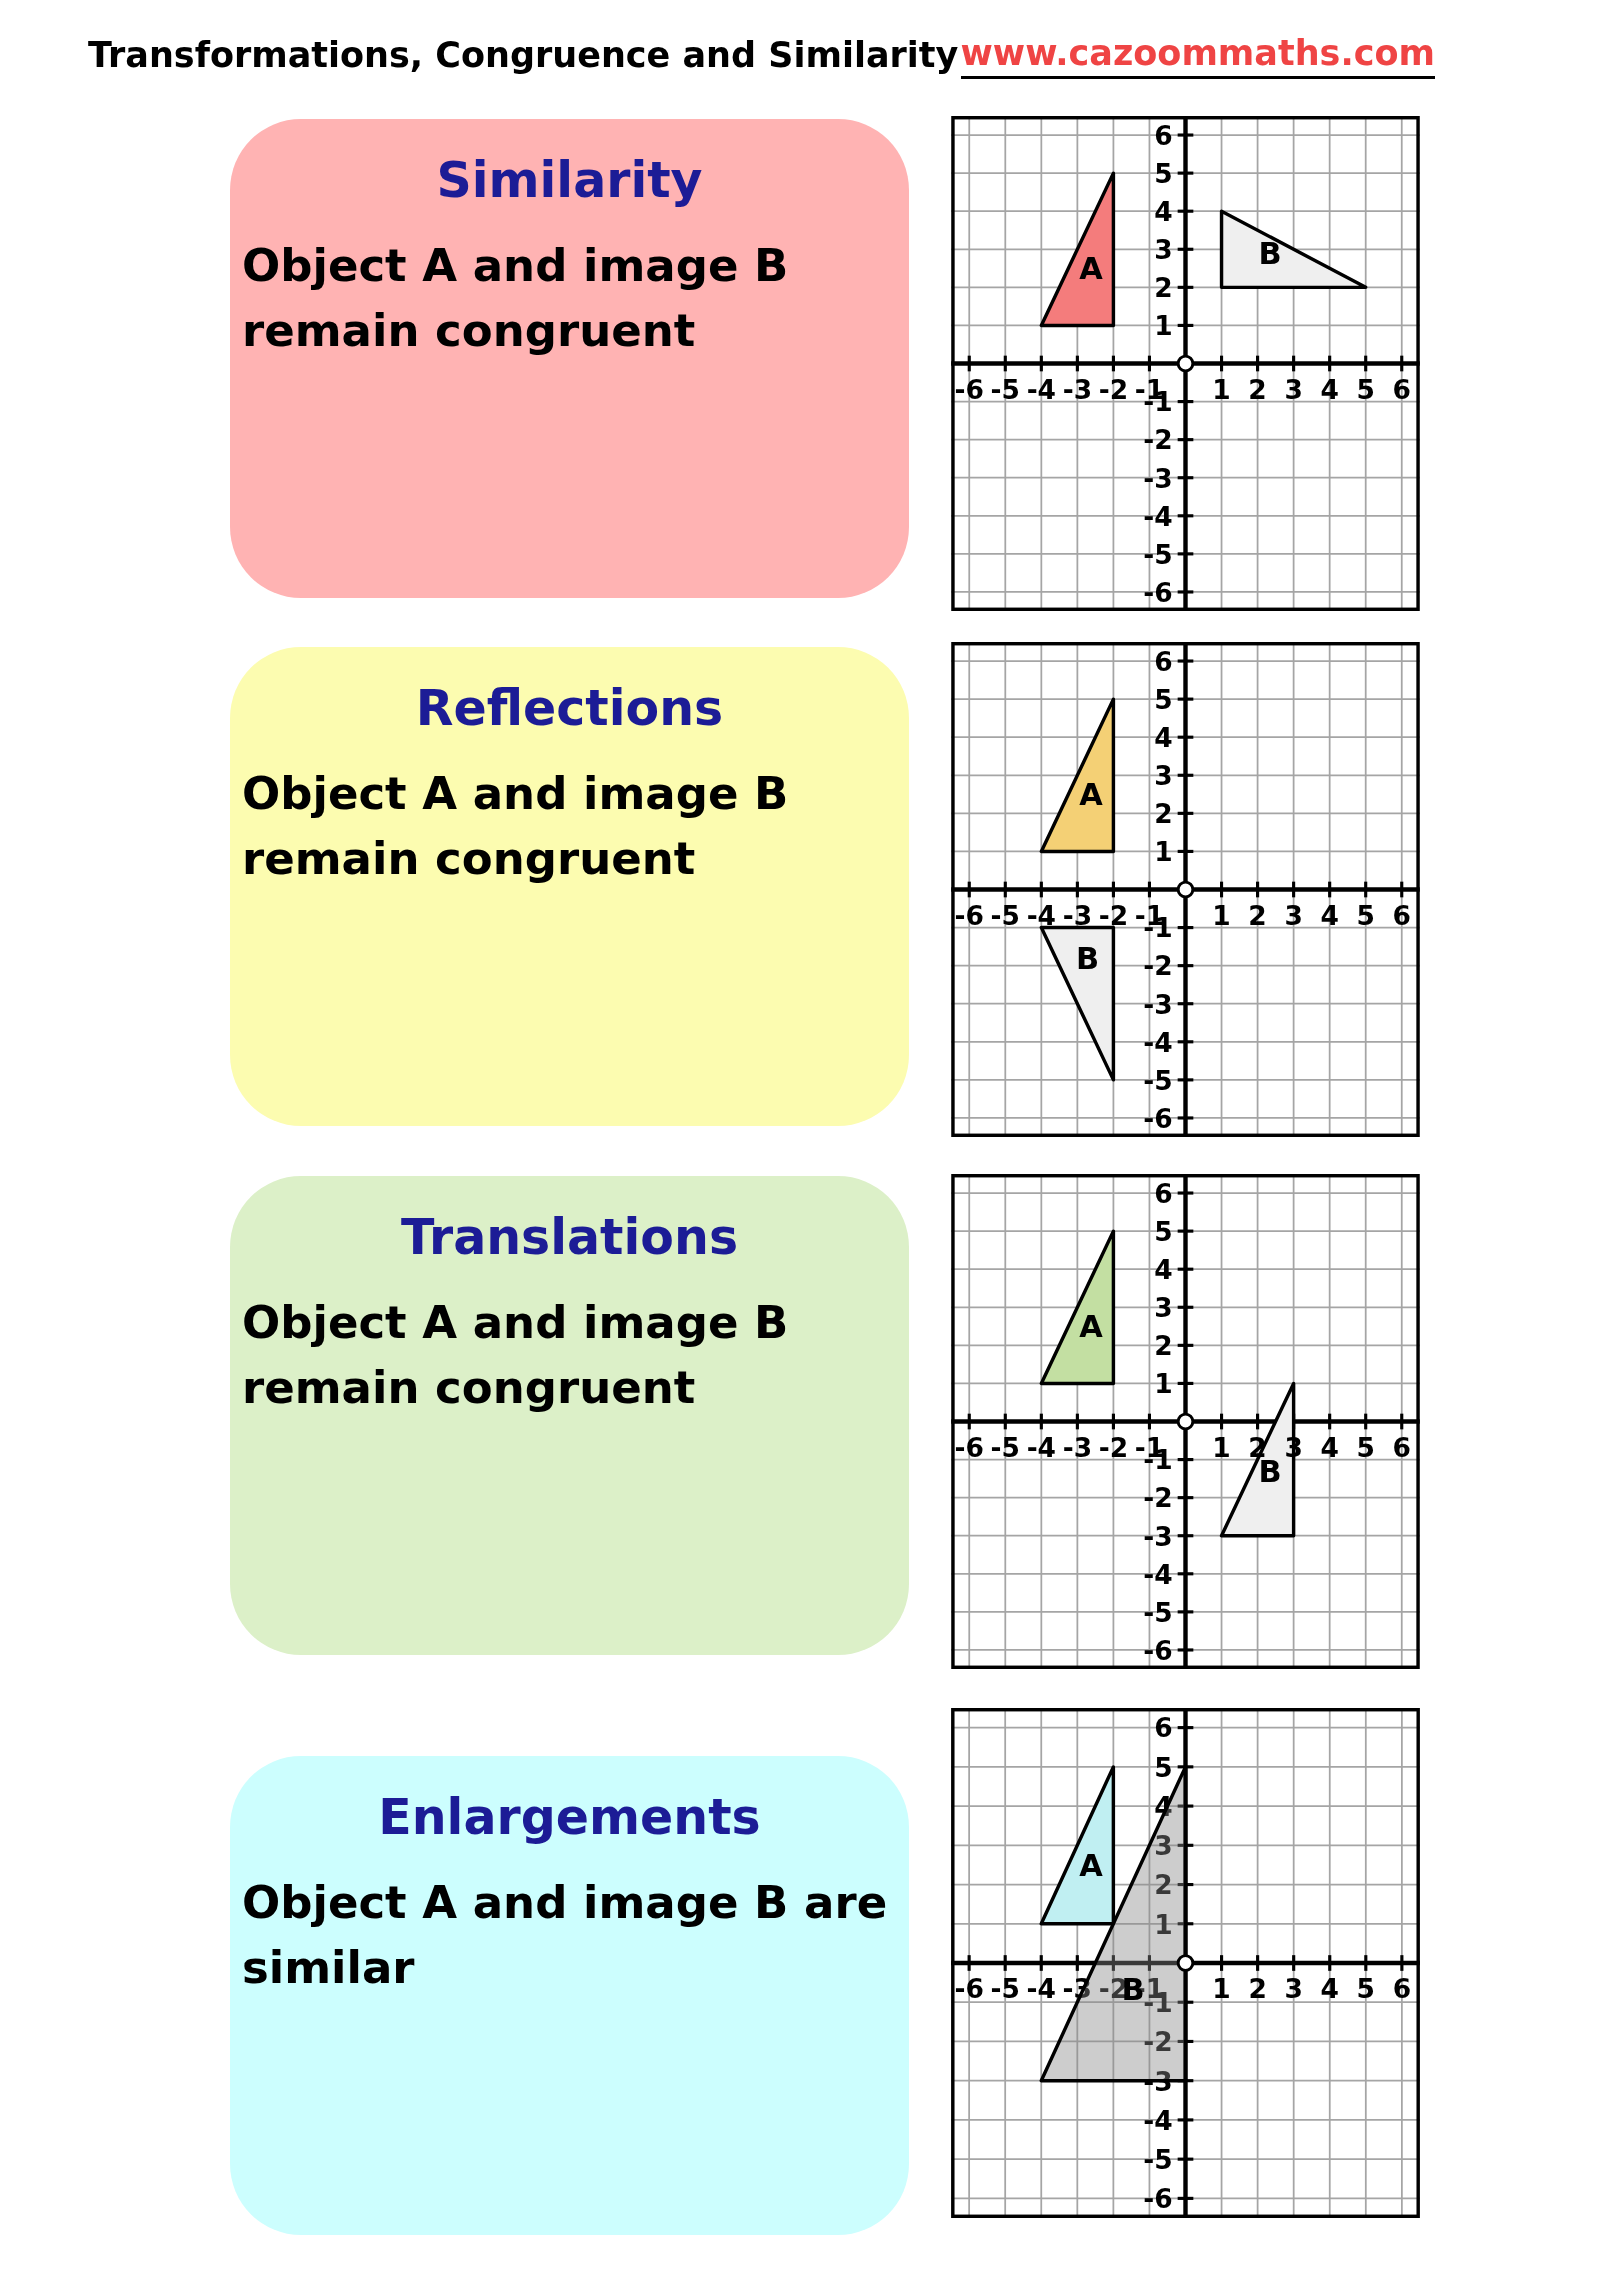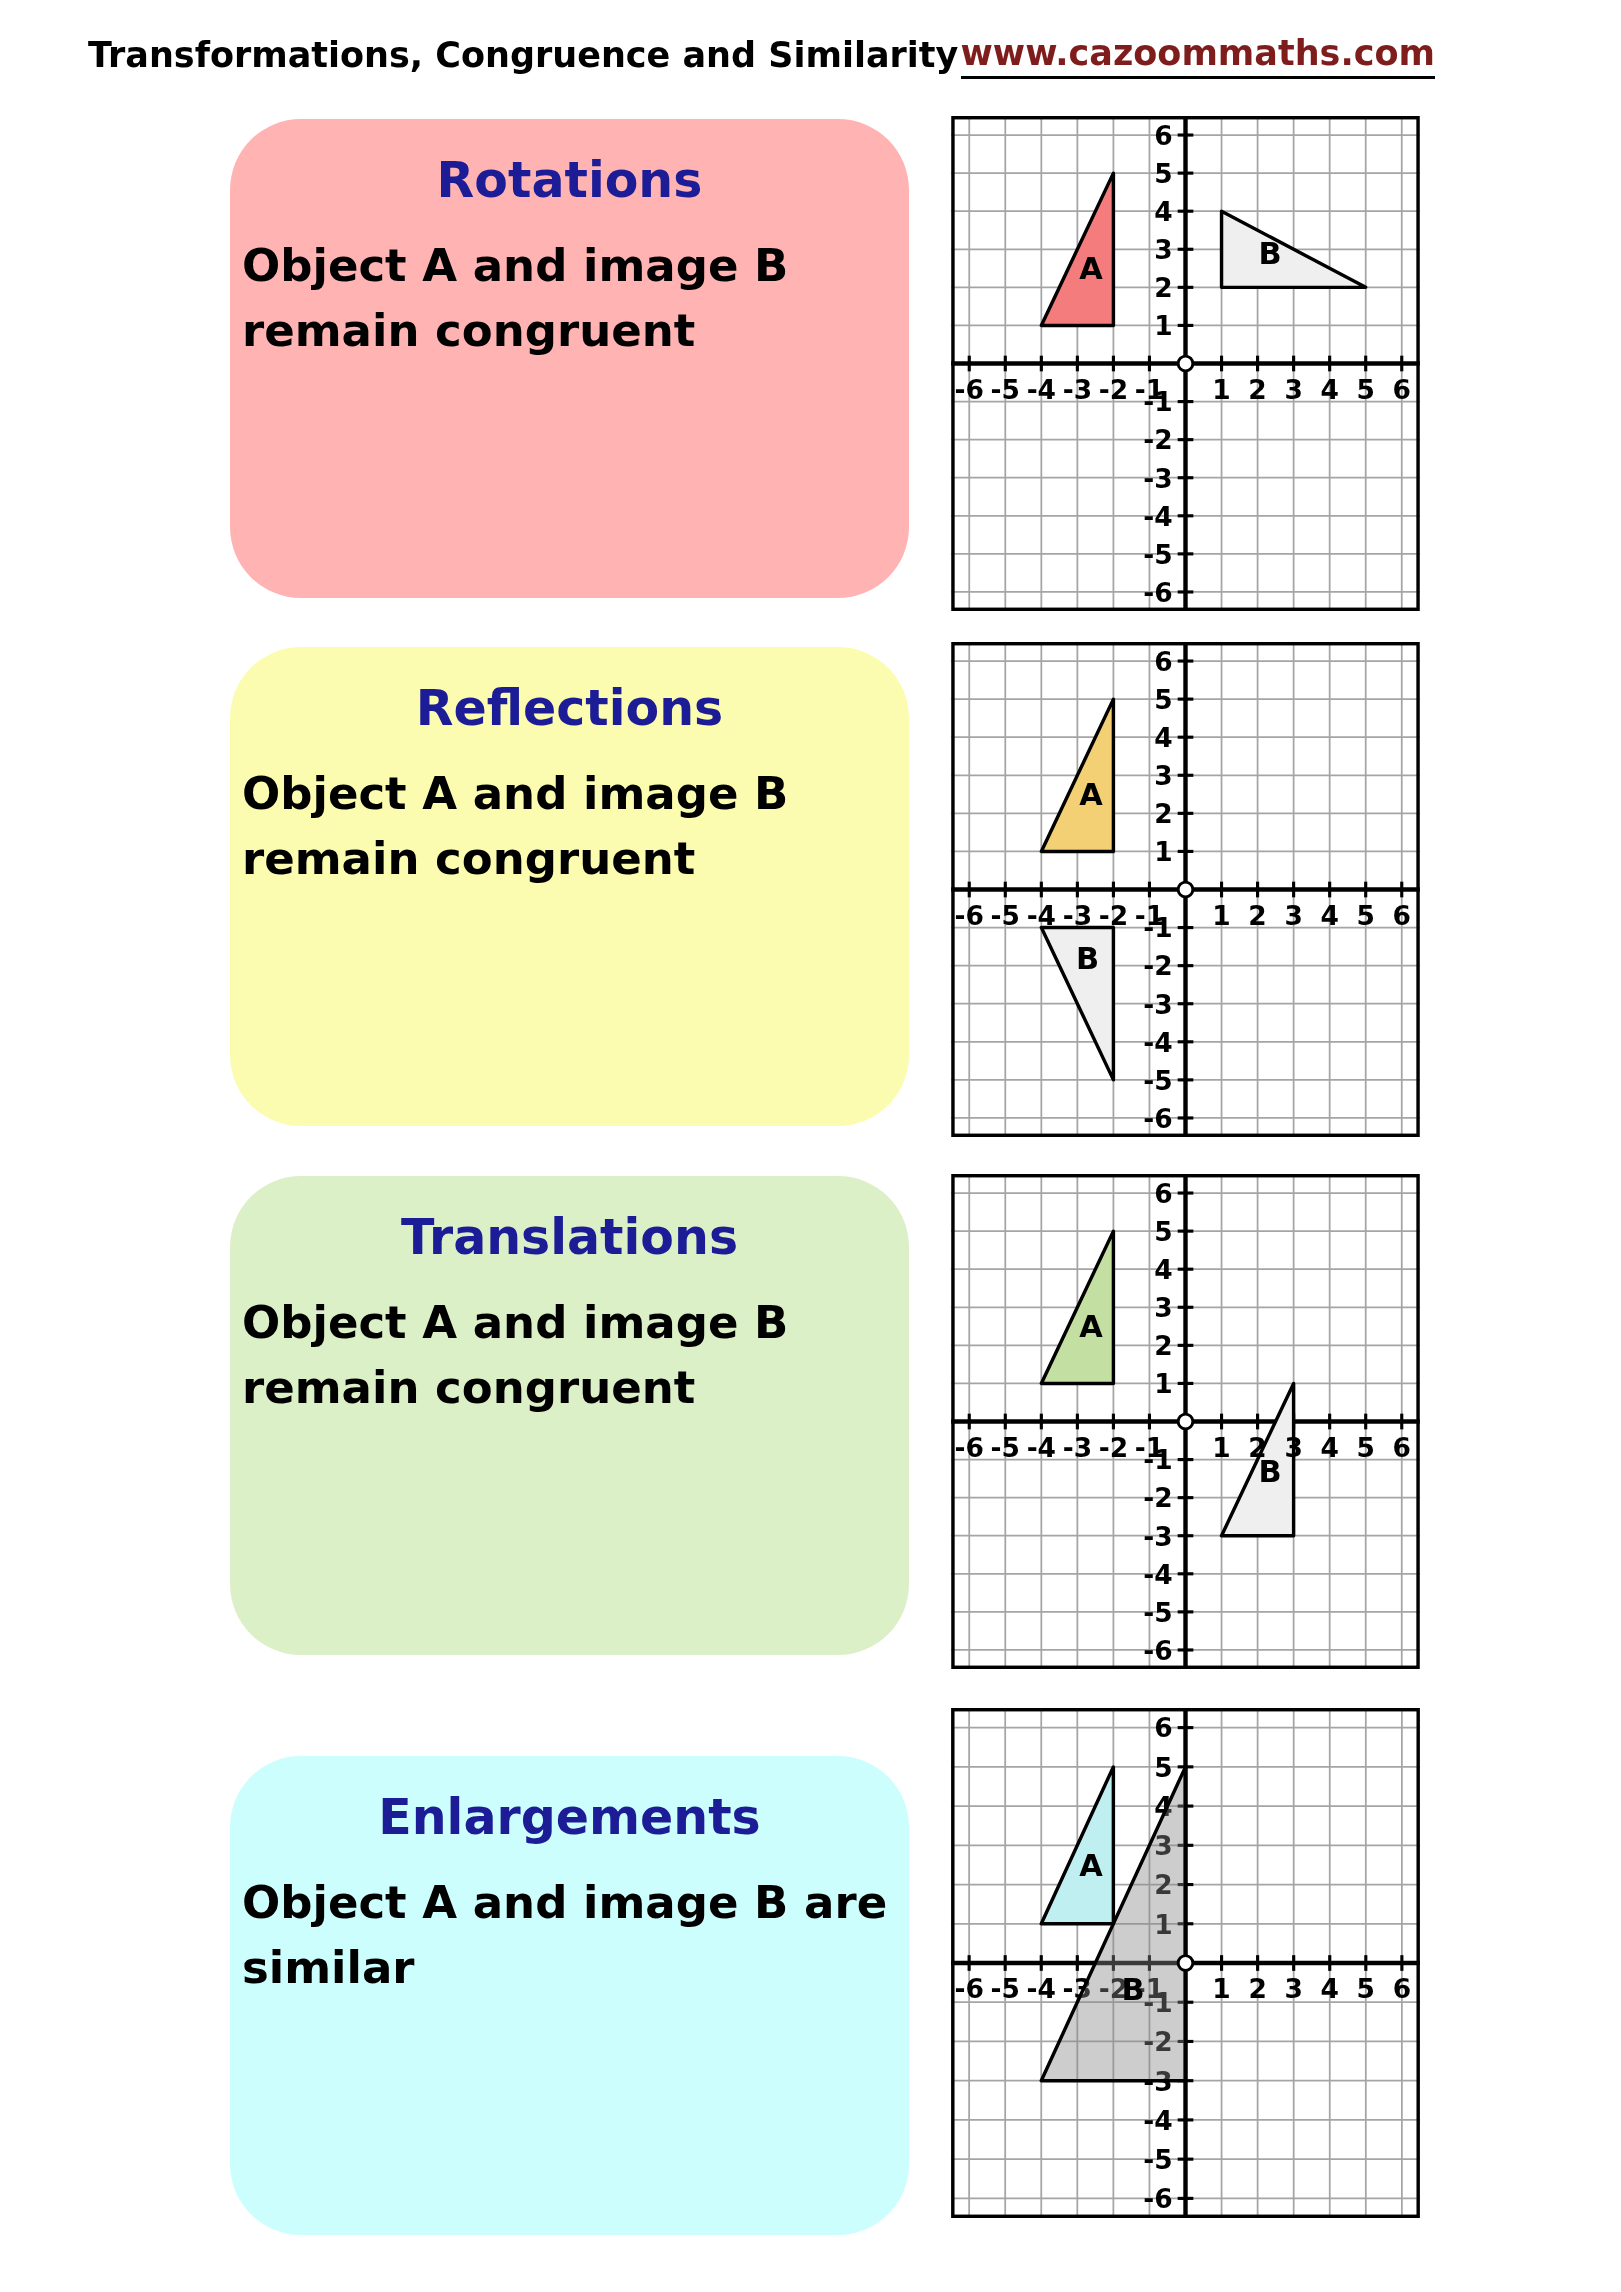--- a/index.html
+++ b/index.html
@@ -5,21 +5,21 @@
   html,body{margin:0;padding:0;background:#ffffff;}
   .page{
     position:relative;width:1619px;height:2293px;background:#ffffff;
     font-family:"DejaVu Sans","Liberation Sans",sans-serif;overflow:hidden;
   }
   .header-title{
     position:absolute;left:88px;top:35px;font-size:35px;font-weight:bold;color:#000;
     letter-spacing:0px;white-space:nowrap;
   }
   .header-url{
-    position:absolute;right:184px;top:33px;font-size:35px;font-weight:bold;color:#7f1d1d;
+    position:absolute;right:184px;top:33px;font-size:35px;font-weight:bold;color:#ef4444;
     text-decoration:none;border-bottom:3.9px solid #000;padding-bottom:2.9px;white-space:nowrap;
   }
   .info-box{
     position:absolute;left:230px;width:679px;height:479px;border-radius:71px;
   }
   .box-title{
     position:absolute;top:33px;left:0;width:100%;text-align:center;
     font-size:49px;font-weight:bold;color:var(--title-color,#1C1C96);
   }
   .box-body{
@@ -35,21 +35,21 @@
 </style>
 </head>
 <body>
 
 <div class="page">
 
   <div class="header-title">Transformations, Congruence and Similarity</div>
   <a class="header-url" href="#">www.cazoommaths.com</a>
 
   <div class="info-box" style="top: 119px; background: rgb(255, 179, 179);">
-    <div class="box-title">Rotations</div>
+    <div class="box-title">Similarity</div>
     <div class="box-body">
       <div>Object A and image B</div>
       <div>remain congruent</div>
     </div>
   </div>
   <svg class="grid-svg" style="top:116px" width="469" height="495" viewBox="0 0 478 505">
       <rect x="0" y="0" width="478" height="505" fill="#fff"></rect>
       <line x1="18.384615384615383" y1="0" x2="18.384615384615383" y2="505" stroke="#A5A5A5" stroke-width="1.8"></line>
       <line x1="0" y1="485.5769230769231" x2="478" y2="485.5769230769231" stroke="#A5A5A5" stroke-width="1.8"></line>
       <line x1="55.153846153846146" y1="0" x2="55.153846153846146" y2="505" stroke="#A5A5A5" stroke-width="1.8"></line>

